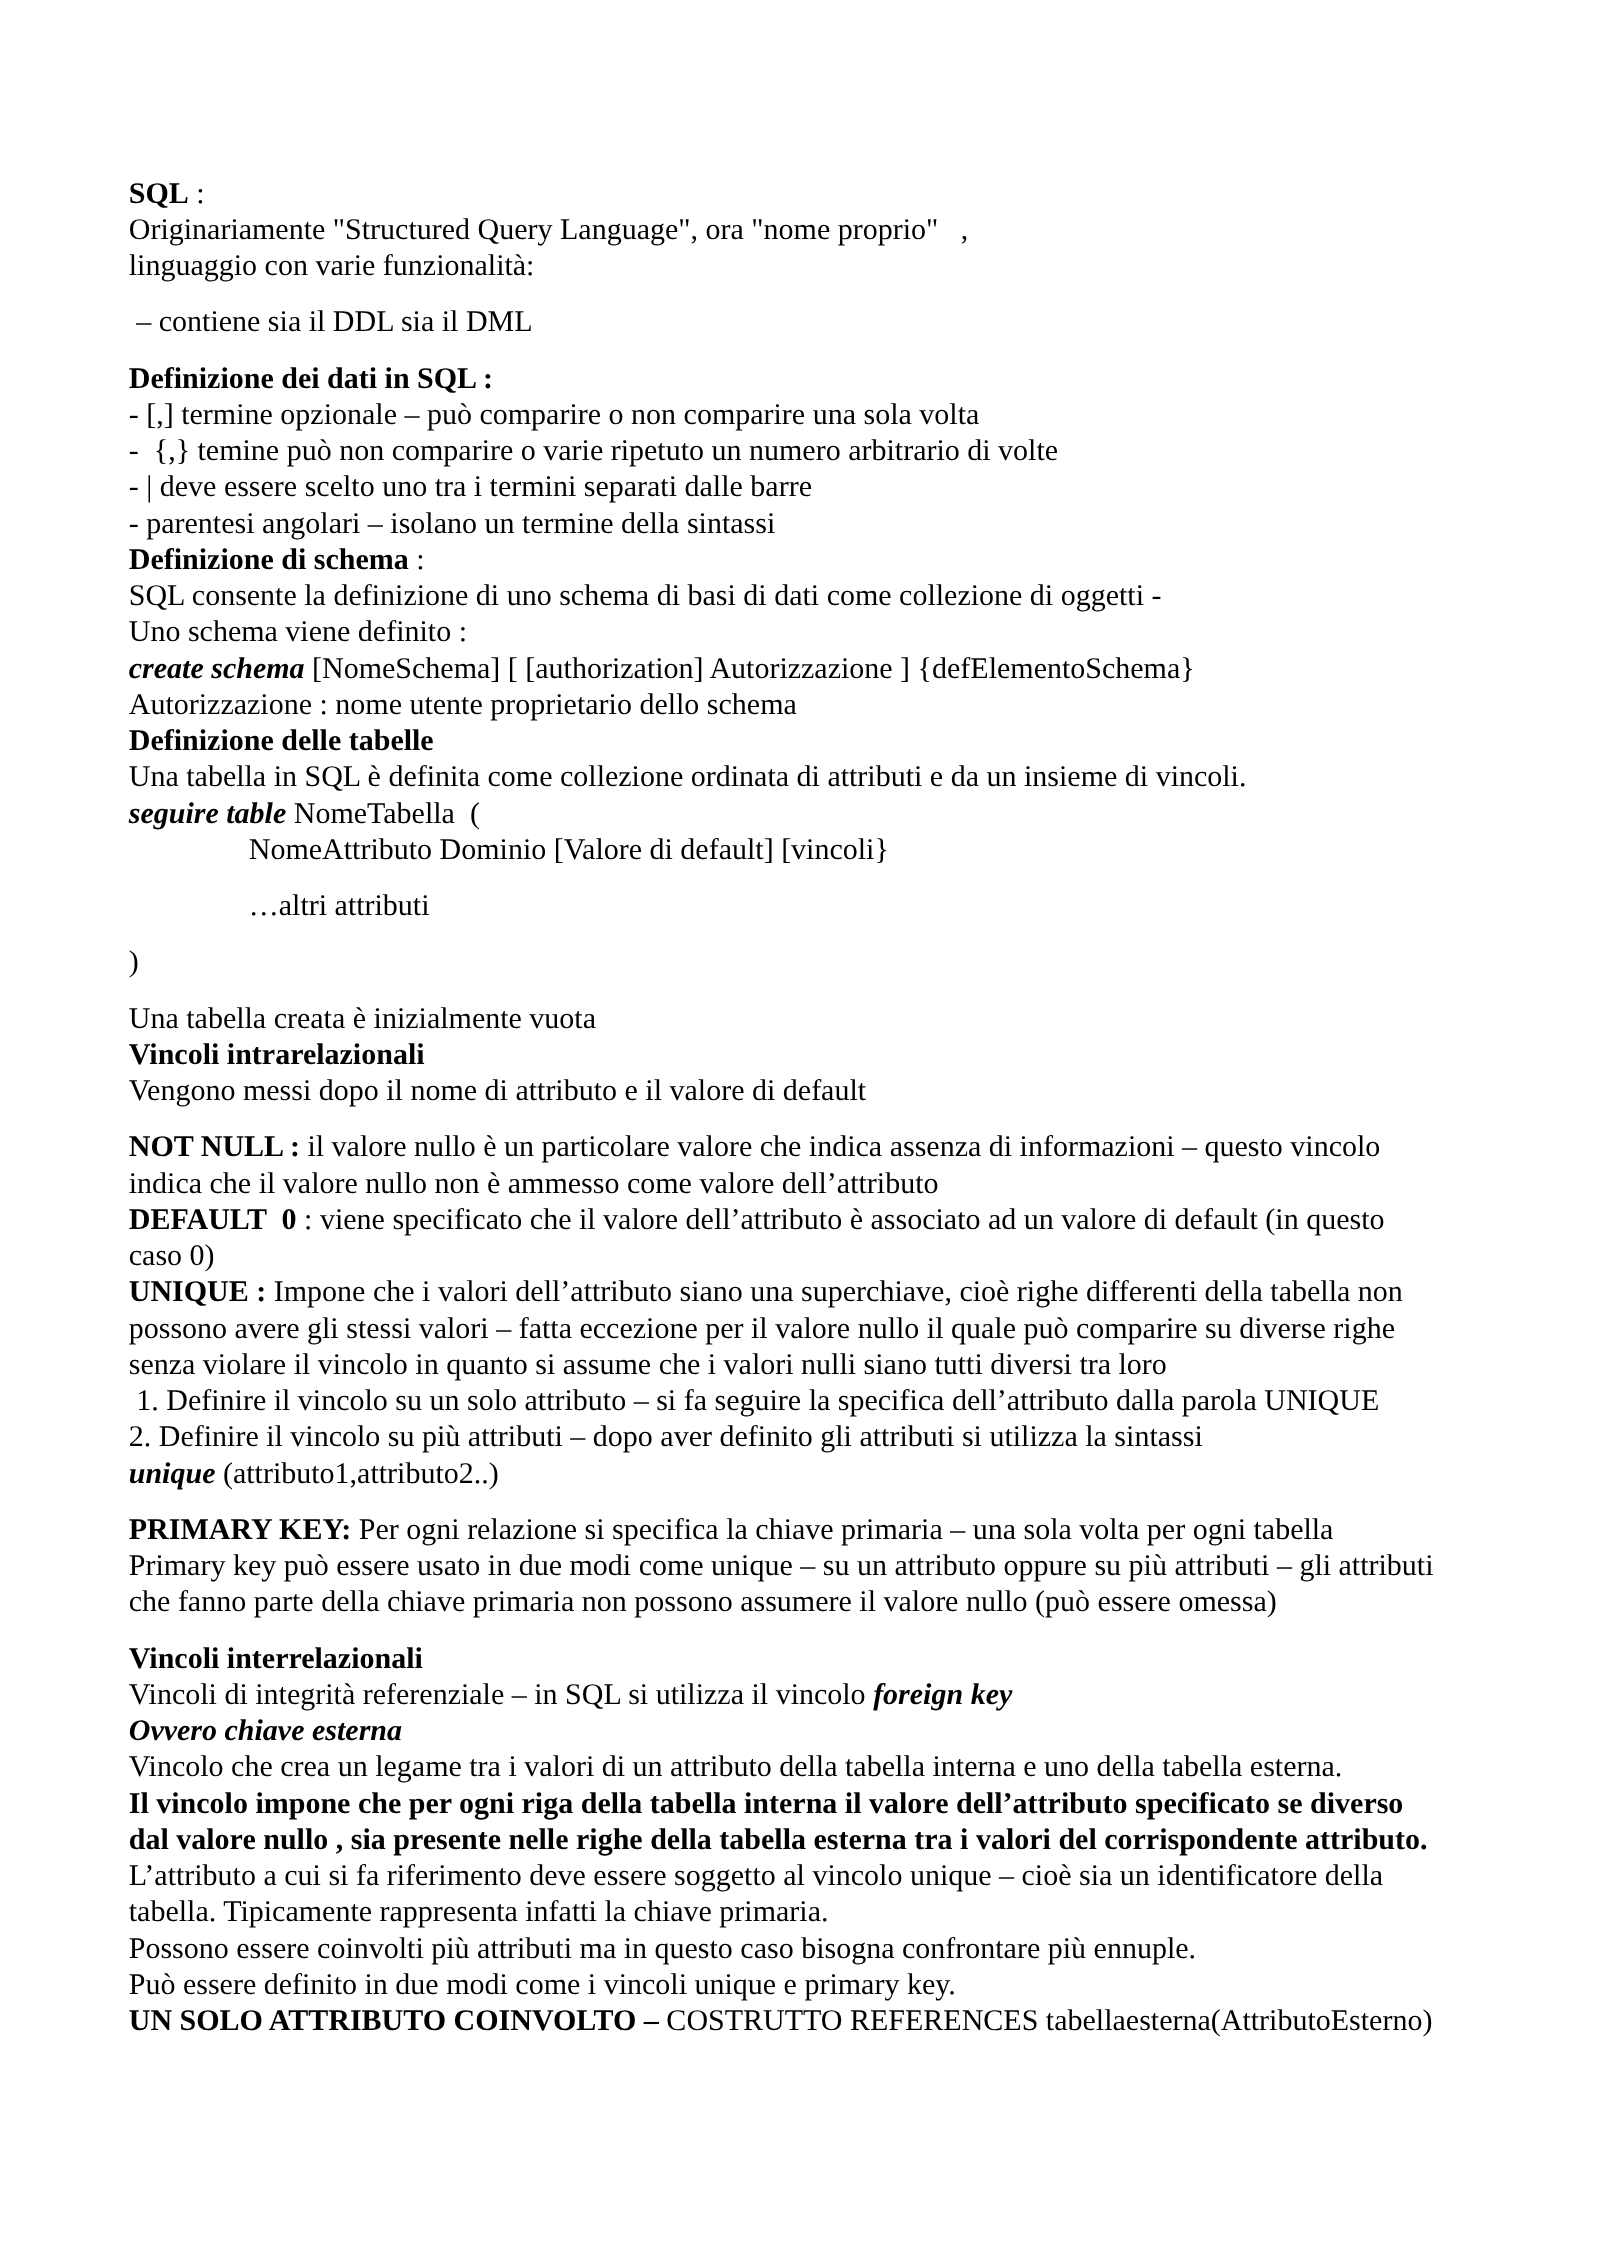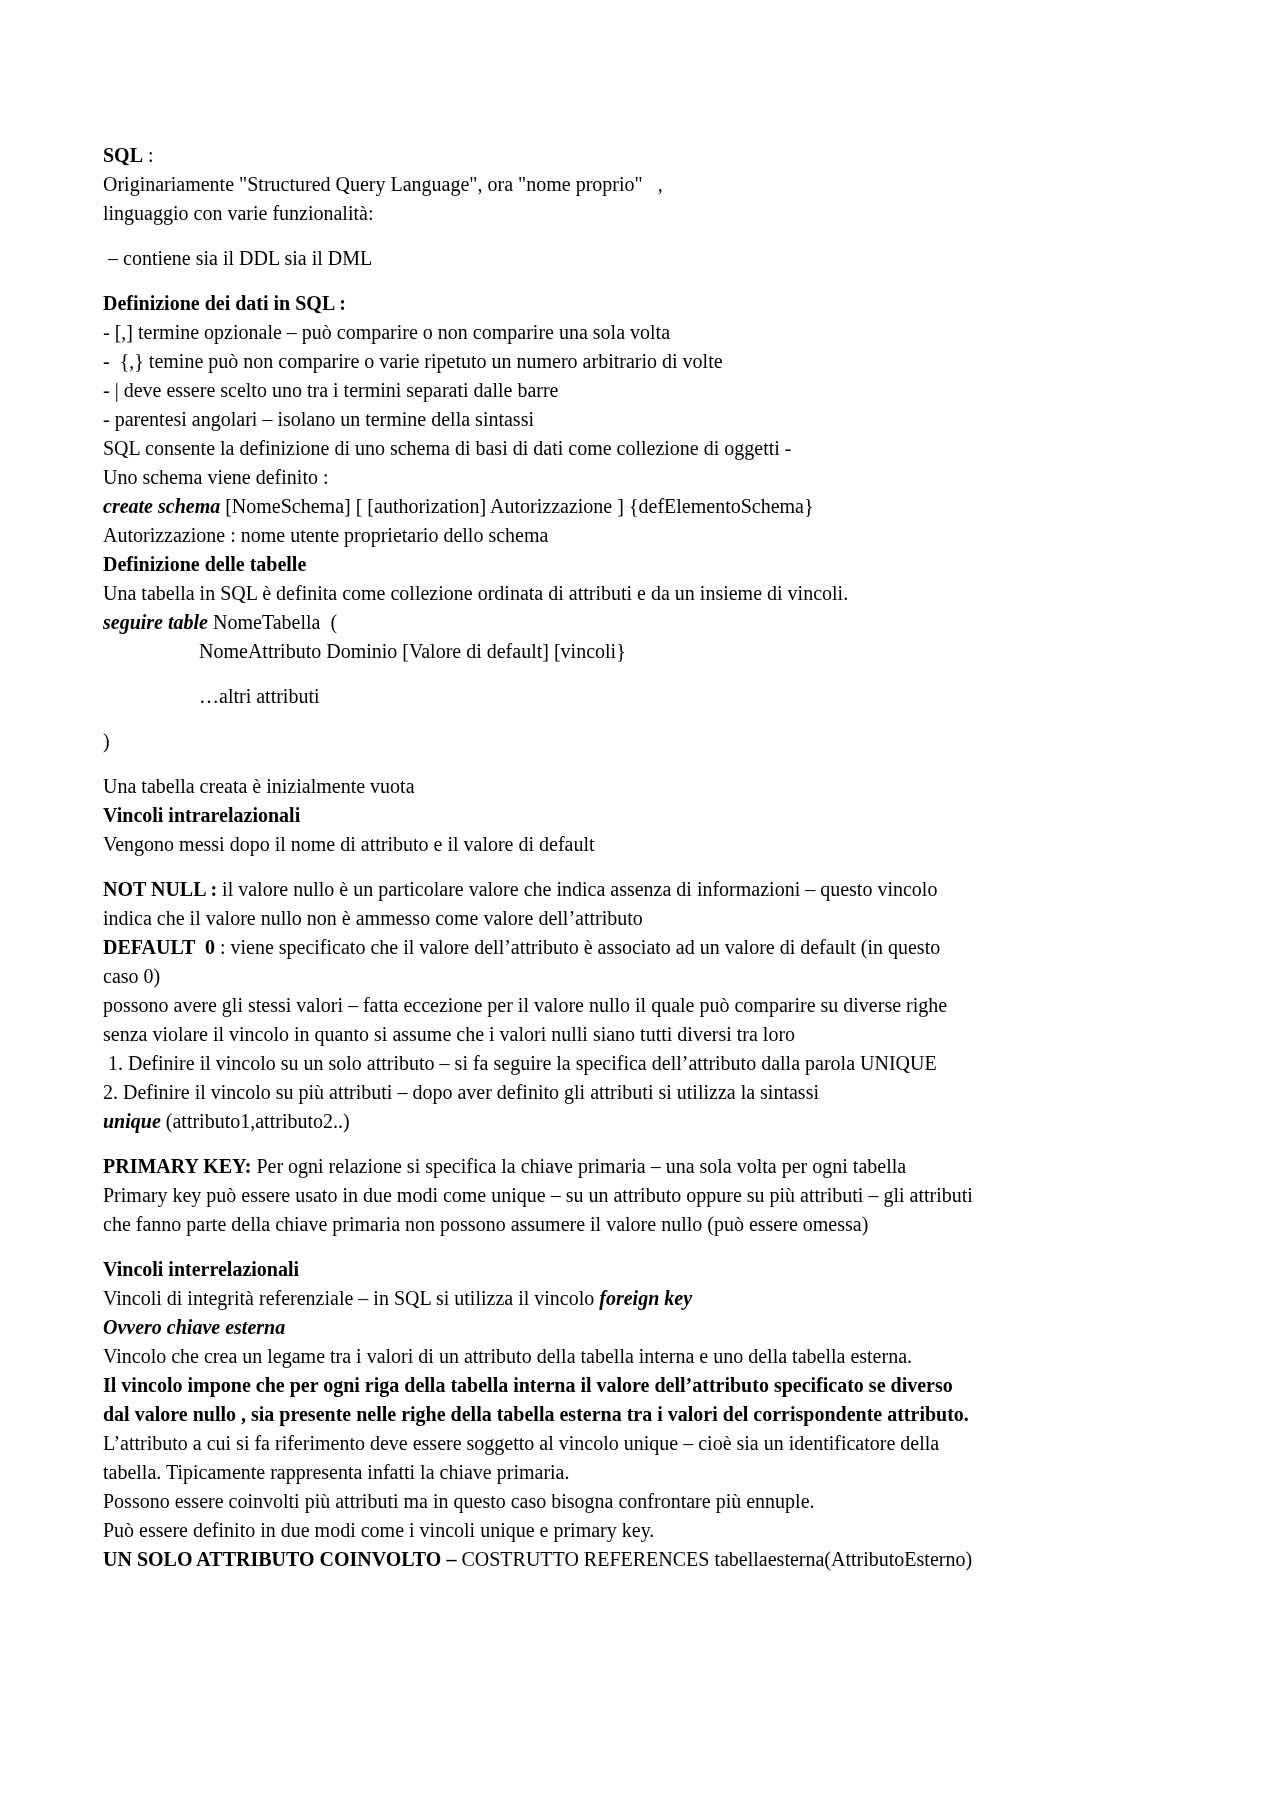--- a/index.html
+++ b/index.html
@@ -14,21 +14,21 @@
     position: relative;
   }
   .doc {
     position: absolute;
     top: 0; left: 0;
     width: 1280px;
     height: 1811px;
     padding: 141px 30px 0 103px;
     box-sizing: border-box;
     font-family: "Liberation Serif", "DejaVu Serif", serif;
-    font-size: 20px;
+    font-size: 24px;
     line-height: 29px;
     color: #000000;
   }
   .line {
     white-space: pre;
     min-height: 29px;
   }
   .line.blank {
     min-height: 16px;
     height: 16px;
@@ -48,20 +48,21 @@
       <div class="line"><span class="">Originariamente "Structured Query Language", ora "nome proprio"   ,</span></div>
       <div class="line"><span class="">linguaggio con varie funzionalità:</span></div>
       <div class="line blank"></div>
       <div class="line"><span class=""> – contiene sia il DDL sia il DML</span></div>
       <div class="line blank"></div>
       <div class="line"><span class="b">Definizione dei dati in SQL :</span></div>
       <div class="line"><span class="">- [,] termine opzionale – può comparire o non comparire una sola volta</span></div>
       <div class="line"><span class="">-  {,} temine può non comparire o varie ripetuto un numero arbitrario di volte</span></div>
       <div class="line"><span class="">- | deve essere scelto uno tra i termini separati dalle barre</span></div>
       <div class="line"><span class="">- parentesi angolari – isolano un termine della sintassi</span></div>
+      <div class="line"><span class="b">Definizione di schema</span><span class=""> :</span></div>
       <div class="line"><span class="">SQL consente la definizione di uno schema di basi di dati come collezione di oggetti -</span></div>
       <div class="line"><span class="">Uno schema viene definito :</span></div>
       <div class="line"><span class="i">create schema</span><span class=""> [NomeSchema] [ [authorization] Autorizzazione ] {defElementoSchema}</span></div>
       <div class="line"><span class="">Autorizzazione : nome utente proprietario dello schema</span></div>
       <div class="line"><span class="b">Definizione delle tabelle</span></div>
       <div class="line"><span class="">Una tabella in SQL è definita come collezione ordinata di attributi e da un insieme di vincoli.</span></div>
       <div class="line"><span class="i">seguire table</span><span class=""> NomeTabella  (</span></div>
       <div class="line indent"><span class="">NomeAttributo Dominio [Valore di default] [vincoli}</span></div>
       <div class="line blank"></div>
       <div class="line indent"><span class="">…altri attributi</span></div>
@@ -69,20 +70,21 @@
       <div class="line"><span class="">)</span></div>
       <div class="line blank"></div>
       <div class="line"><span class="">Una tabella creata è inizialmente vuota</span></div>
       <div class="line"><span class="b">Vincoli intrarelazionali</span></div>
       <div class="line"><span class="">Vengono messi dopo il nome di attributo e il valore di default</span></div>
       <div class="line blank"></div>
       <div class="line"><span class="b">NOT NULL :</span><span class=""> il valore nullo è un particolare valore che indica assenza di informazioni – questo vincolo</span></div>
       <div class="line"><span class="">indica che il valore nullo non è ammesso come valore dell’attributo</span></div>
       <div class="line"><span class="b">DEFAULT  0</span><span class=""> : viene specificato che il valore dell’attributo è associato ad un valore di default (in questo</span></div>
       <div class="line"><span class="">caso 0)</span></div>
+      <div class="line"><span class="b">UNIQUE :</span><span class=""> Impone che i valori dell’attributo siano una superchiave, cioè righe differenti della tabella non</span></div>
       <div class="line"><span class="">possono avere gli stessi valori – fatta eccezione per il valore nullo il quale può comparire su diverse righe</span></div>
       <div class="line"><span class="">senza violare il vincolo in quanto si assume che i valori nulli siano tutti diversi tra loro</span></div>
       <div class="line"><span class=""> 1. Definire il vincolo su un solo attributo – si fa seguire la specifica dell’attributo dalla parola UNIQUE</span></div>
       <div class="line"><span class="">2. Definire il vincolo su più attributi – dopo aver definito gli attributi si utilizza la sintassi</span></div>
       <div class="line"><span class="i">unique</span><span class=""> (attributo1,attributo2..)</span></div>
       <div class="line blank"></div>
       <div class="line"><span class="b">PRIMARY KEY:</span><span class=""> Per ogni relazione si specifica la chiave primaria – una sola volta per ogni tabella</span></div>
       <div class="line"><span class="">Primary key può essere usato in due modi come unique – su un attributo oppure su più attributi – gli attributi</span></div>
       <div class="line"><span class="">che fanno parte della chiave primaria non possono assumere il valore nullo (può essere omessa)</span></div>
       <div class="line blank"></div>

